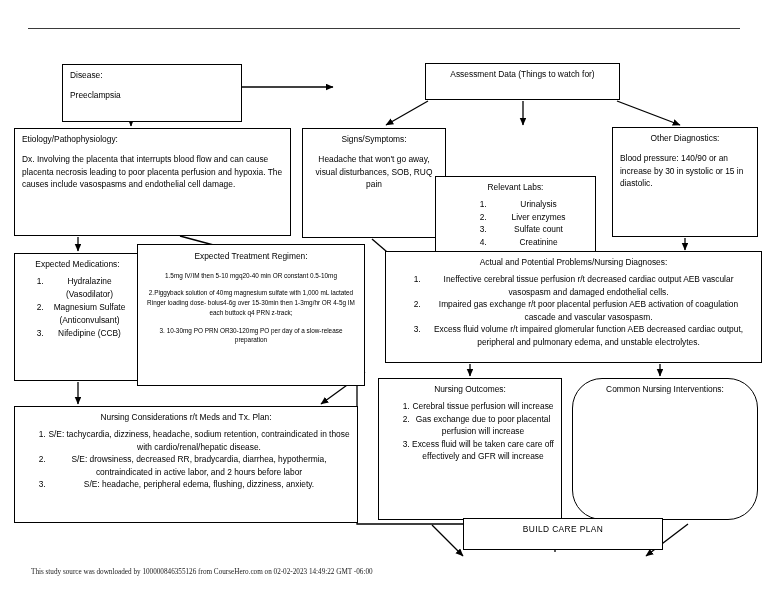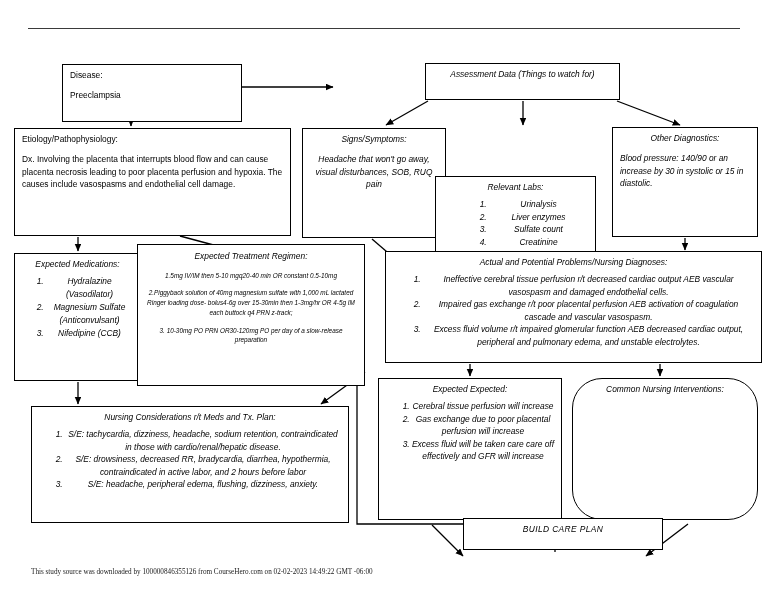--- a/index.html
+++ b/index.html
@@ -33,21 +33,21 @@
     border: 1.6px solid #000000;
     background: #ffffff;
     padding: 5px 7px;
     line-height: 1.42;
     z-index: 3;
   }
   .box .title {
     display: block;
     font-size: 8.4px;
   }
-  .ctr { text-align: center; font-style: italic; }
+  .ctr { text-align: center; }
   .lft { text-align: left; }
   ol.lst {
     margin: 4px 0 0 0;
     padding: 0 0 0 22px;
     font-size: 8.4px;
     line-height: 1.5;
   }
   ol.lst li { margin: 0 0 0 0; }
   p.ln {
     margin: 7px 0 0 0;
@@ -79,21 +79,21 @@
   
   #box-disease      { left: 62px;  top: 64px;  width: 180px; height: 58px; }
   #box-assessment   { left: 425px; top: 63px;  width: 195px; height: 37px; }
   #box-etiology     { left: 14px;  top: 128px; width: 277px; height: 108px; }
   #box-signs        { left: 302px; top: 128px; width: 144px; height: 110px; }
   #box-labs         { left: 435px; top: 128px; width: 161px; height: 110px; margin-top: 48px; }
   #box-otherdx      { left: 612px; top: 127px; width: 146px; height: 110px; }
   #box-meds         { left: 14px;  top: 253px; width: 127px; height: 128px; }
   #box-regimen      { left: 137px; top: 244px; width: 228px; height: 142px; }
   #box-dx           { left: 385px; top: 251px; width: 377px; height: 112px; }
-  #box-considerations{ left: 14px; top: 406px; width: 318px; height: 117px; margin-left: 17px; }
+  #box-considerations{ left: 14px; top: 406px; width: 344px; height: 117px; }
   #box-outcomes     { left: 378px; top: 378px; width: 184px; height: 142px; }
   #box-interventions{ left: 572px; top: 378px; width: 186px; height: 142px; border-radius: 30px; }
   #box-buildcare    { left: 463px; top: 518px; width: 200px; height: 32px; }
   #box-buildcare .title { letter-spacing: 0.4px; }
   #box-considerations ol.lst { padding-left: 26px; }
   #box-dx ol.lst { padding-left: 30px; }
   #box-meds ol.lst { padding-left: 24px; line-height: 1.55; }
   #box-labs ol.lst { padding-left: 46px; }
   #box-outcomes ol.lst { padding-left: 26px; }
   .interv-p { margin: 8px 0 0 0; font-size: 8.4px; line-height: 1.55; text-align: center; }
@@ -217,21 +217,21 @@
   <div class="box ctr" id="box-considerations">
     <span class="title">Nursing Considerations r/t Meds and Tx. Plan:</span>
     <ol class="lst">
       <li>S/E: tachycardia, dizziness, headache, sodium retention, contraindicated in those with cardio/renal/hepatic disease.</li>
       <li>S/E: drowsiness, decreased RR, bradycardia, diarrhea, hypothermia, contraindicated in active labor, and 2 hours before labor</li>
       <li>S/E: headache, peripheral edema, flushing, dizziness, anxiety.</li>
     </ol>
   </div>
 
   <div class="box ctr" id="box-outcomes">
-    <span class="title">Expected Expected:</span>
+    <span class="title">Nursing Outcomes:</span>
     <ol class="lst">
       <li>Cerebral tissue perfusion will increase</li>
       <li>Gas exchange due to poor placental perfusion will increase</li>
       <li>Excess fluid will be taken care care off effectively and GFR will increase</li>
     </ol>
   </div>
 
   <div class="box ctr" id="box-interventions">
     <span class="title">Common Nursing Interventions:</span>
   </div>

